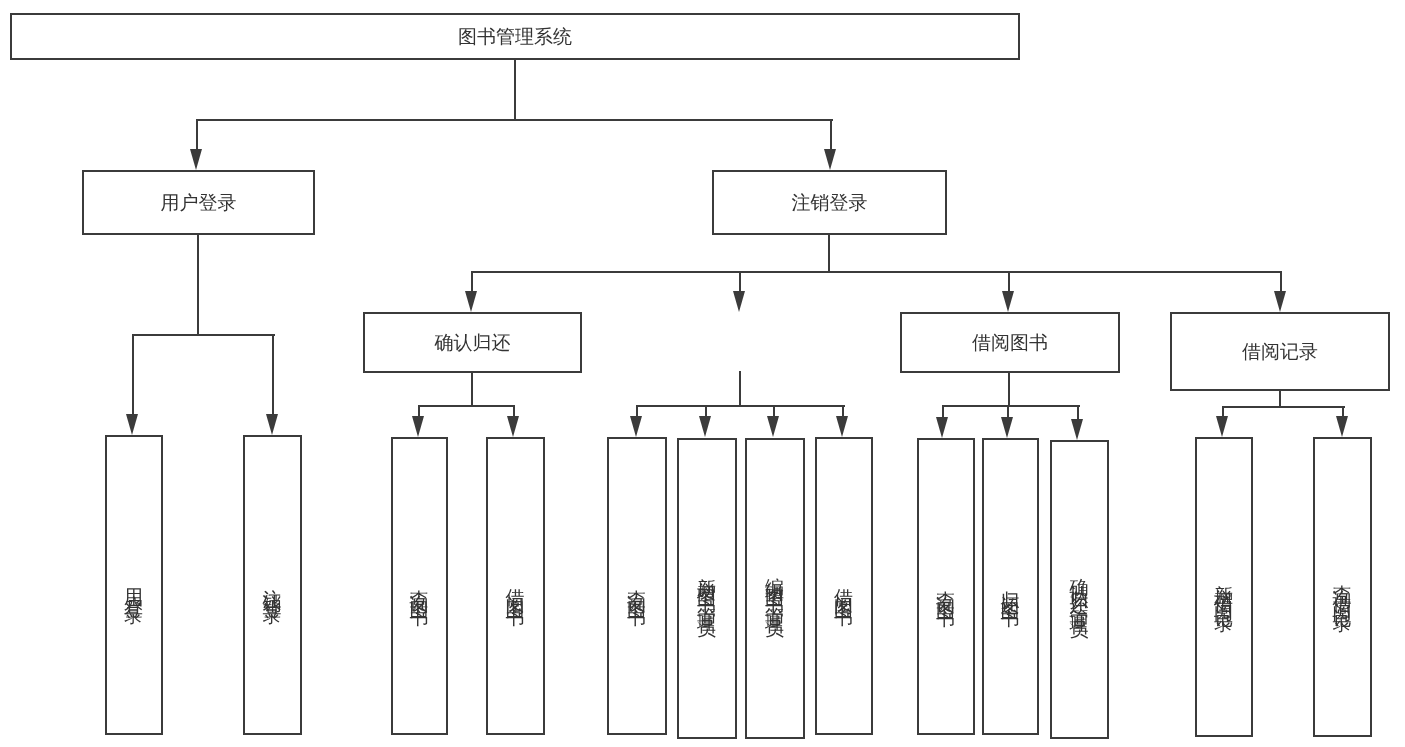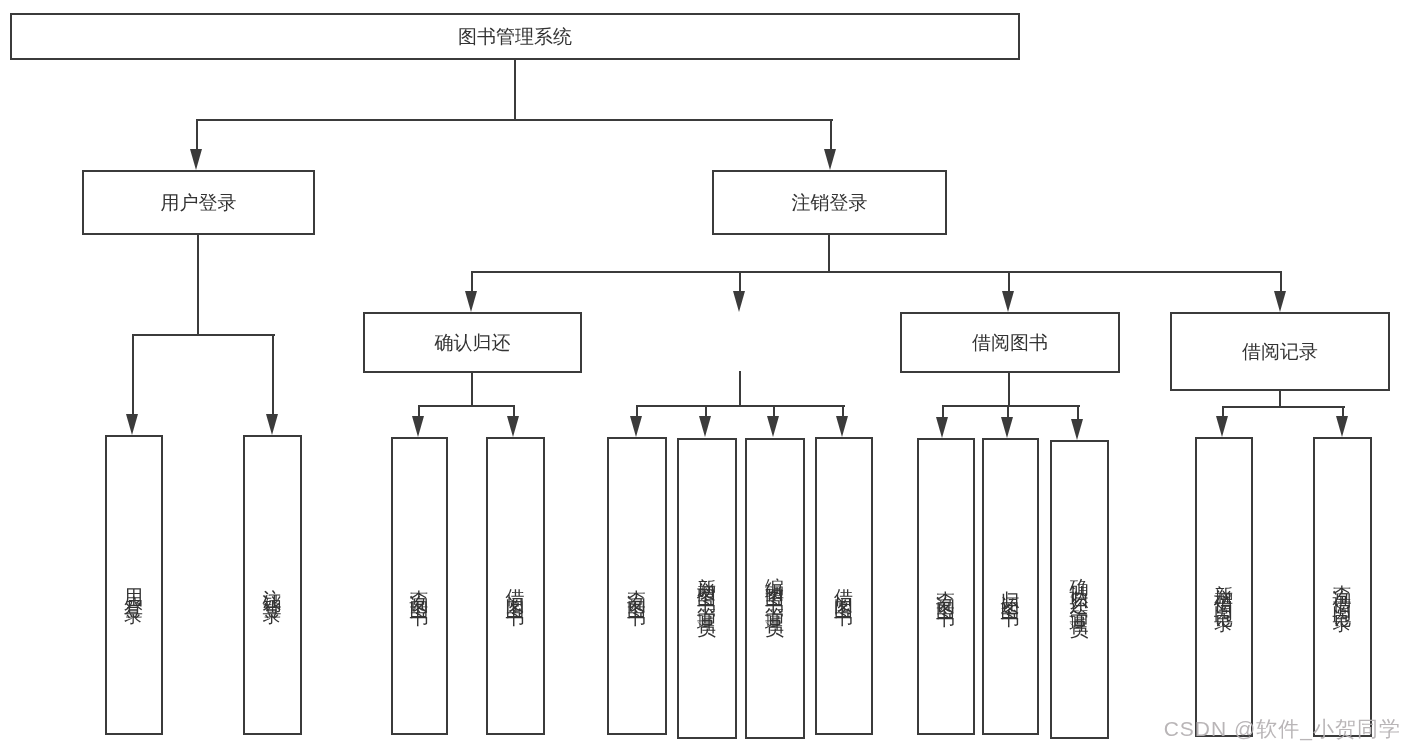--- a/index.html
+++ b/index.html
@@ -111,15 +111,14 @@
   <div class="box vbox" style="left:745px;top:438px;width:60px;height:301px;">编辑图书（管理员）</div>
   <div class="box vbox" style="left:815px;top:437px;width:58px;height:298px;">借阅图书</div>
 
   <div class="box vbox" style="left:917px;top:438px;width:58px;height:297px;">查询图书</div>
   <div class="box vbox" style="left:982px;top:438px;width:57px;height:297px;">归还图书</div>
   <div class="box vbox" style="left:1050px;top:440px;width:59px;height:299px;">确认归还（管理员）</div>
 
   <div class="box vbox" style="left:1195px;top:437px;width:58px;height:300px;">新增借阅记录</div>
   <div class="box vbox" style="left:1313px;top:437px;width:59px;height:300px;">查询借阅记录</div>
 
-  <div class="watermark">CSDN @软件_小贺同学</div>
 
 </div>
 
 </body></html>

